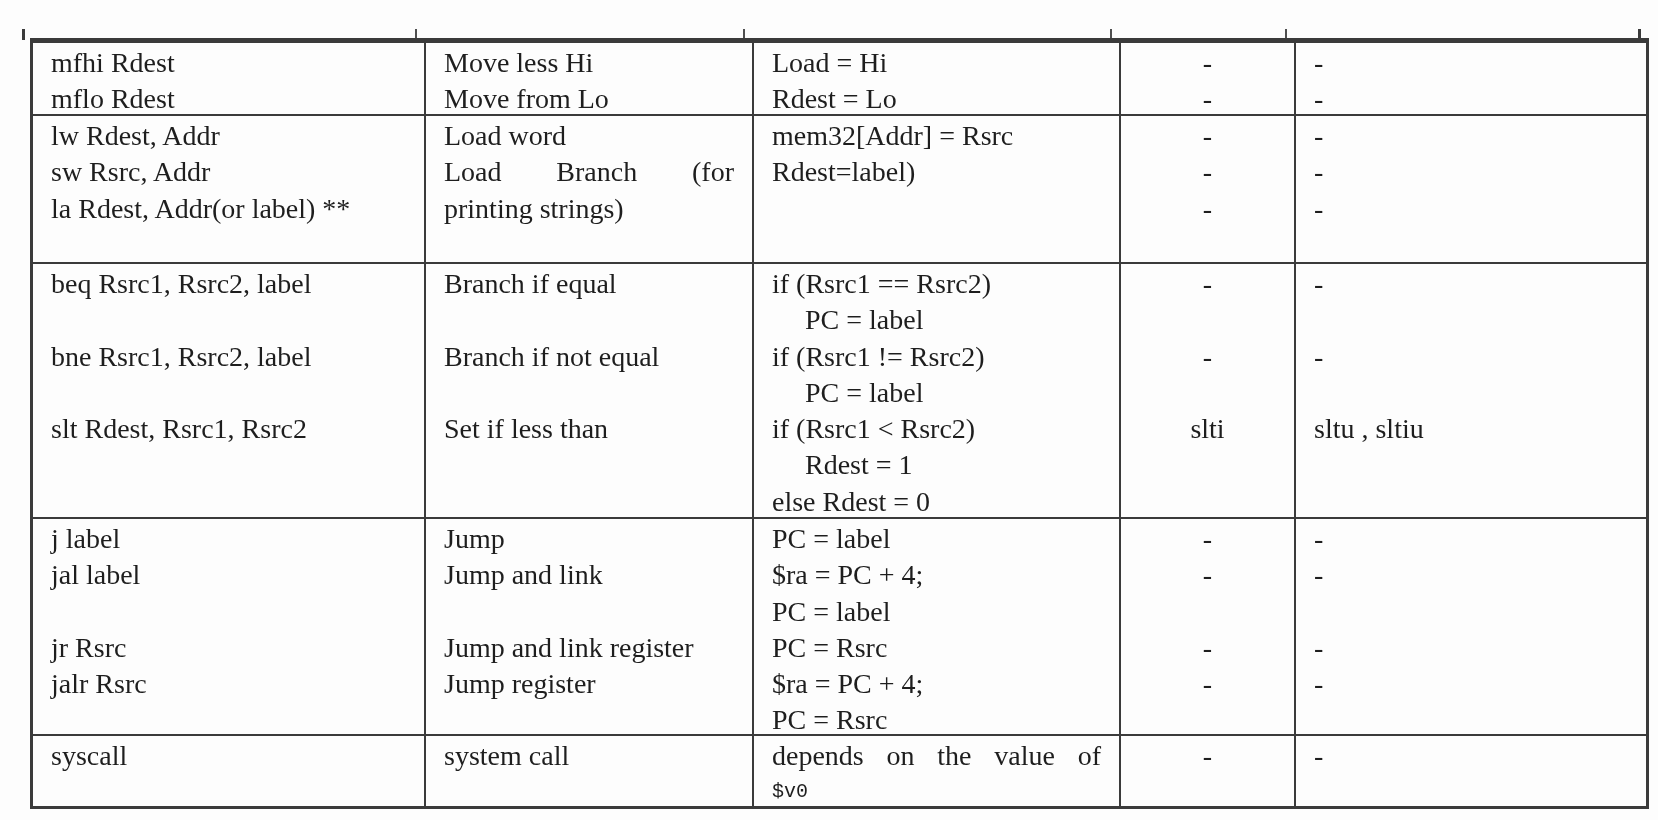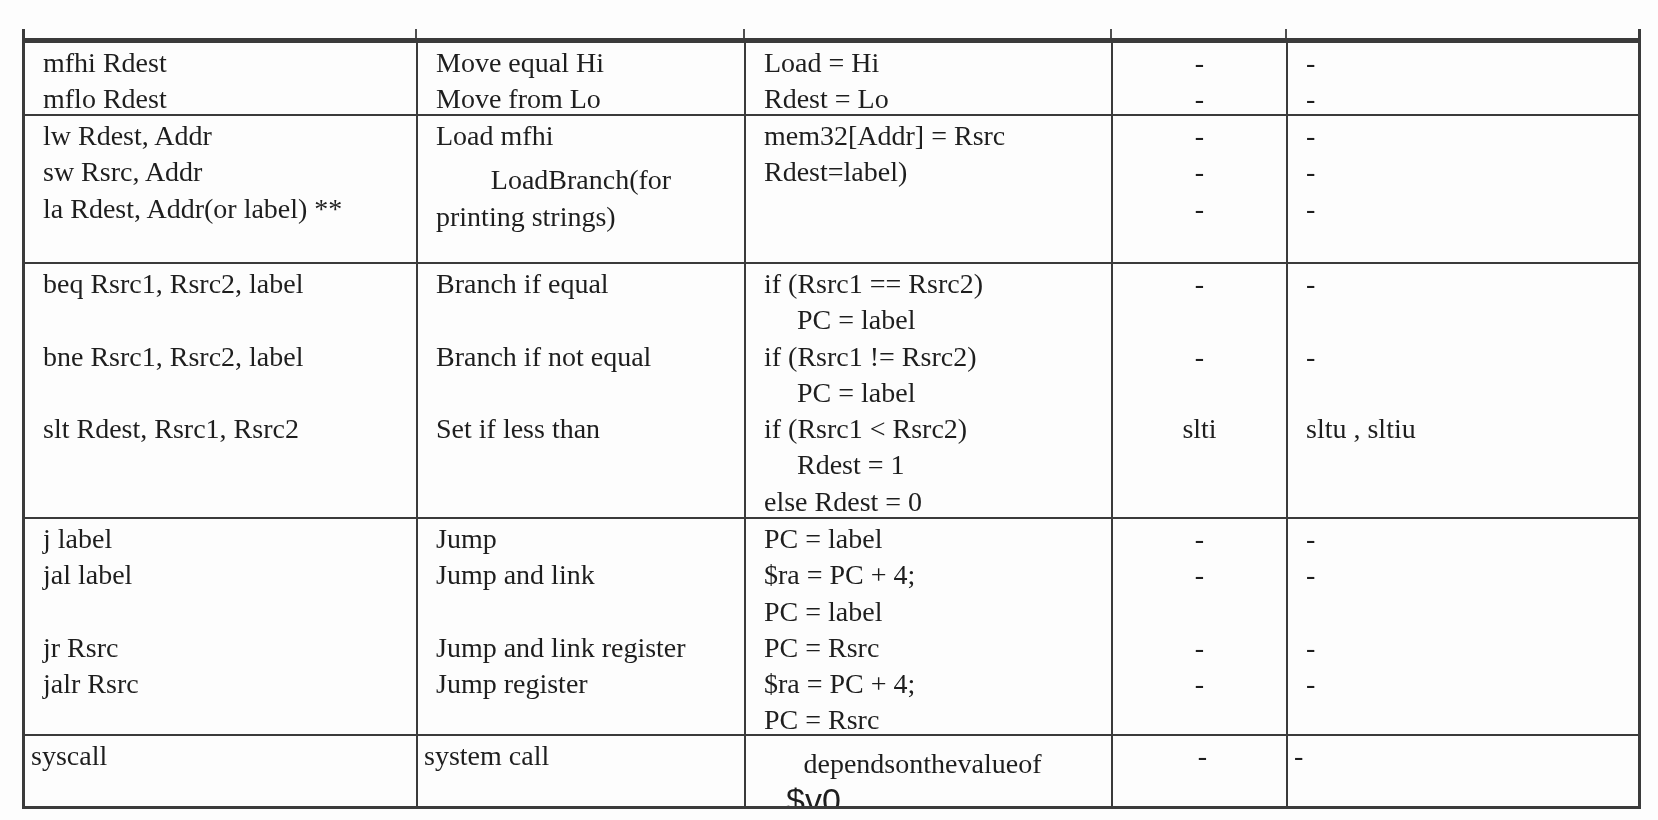--- a/index.html
+++ b/index.html
@@ -12,86 +12,86 @@
     width:1658px;height:820px;
     background:var(--bg-color);
     font-family:"Liberation Serif","DejaVu Serif",serif;
     color:var(--text-color);
   }
   .page{position:relative;width:1658px;height:820px;overflow:hidden;background:var(--bg-color);}
   
   .stub{position:absolute;top:29px;height:11px;width:2px;background:#4f4f4f;}
   .stub.edge{width:3px;background:#3b3b3b;}
   .tbl{
-    position:absolute;left:22px;top:38px;
+    position:absolute;left:30px;top:38px;
     width:1619px;height:771px;
     box-sizing:border-box;
     border:3px solid var(--border-color);
     border-top-width:5px;
     display:grid;
     grid-template-columns:393px 328px 367px 175px 350px;
     grid-template-rows:73px 148px 255px 217px 70px;
     background:var(--bg-color);
   }
   .cell{
     box-sizing:border-box;
     border-right:2px solid var(--border-color);
     border-bottom:2px solid var(--border-color);
     padding:2px 14px 0 18px;
     font-size:28px;
     overflow:hidden;
   }
   .cell.c4{text-align:center;padding-left:0;padding-right:0;}
   .cell.lastcol{border-right:none;}
-  .cell.lastrow{border-bottom:none;padding-left:6px;}
+  .cell.lastrow{border-bottom:none;}
   .ln{height:36.3px;line-height:36.3px;white-space:pre;}
-  .ln.j{display:flex;justify-content:center;white-space:normal;padding-right:4px;margin-top:8px;}
+  .ln.j{display:flex;justify-content:space-between;white-space:normal;padding-right:4px;}
   .ln.ind{padding-left:33px;}
-  .ln.mono{font-family:Liberation Sans, sans-serif;font-size:34px;margin-left:34px;}
+  .ln.mono{font-family:Liberation Mono, monospace;font-size:20px;}
 </style>
 </head>
 <body>
 
 <div class="page">
 
   <div class="stub edge" style="left:22px"></div>
   <div class="stub" style="left:415px"></div>
   <div class="stub" style="left:743px"></div>
   <div class="stub" style="left:1110px"></div>
   <div class="stub" style="left:1285px"></div>
   <div class="stub edge" style="left:1638px"></div>
 
   <div class="tbl" id="tbl">
       <div class="cell c1">
         <div class="ln">mfhi Rdest</div>
         <div class="ln">mflo Rdest</div>
       </div>
       <div class="cell c2">
-        <div class="ln">Move equal Hi</div>
+        <div class="ln">Move less Hi</div>
         <div class="ln">Move from Lo</div>
       </div>
       <div class="cell c3">
         <div class="ln">Load = Hi</div>
         <div class="ln">Rdest = Lo</div>
       </div>
       <div class="cell c4">
         <div class="ln">-</div>
         <div class="ln">-</div>
       </div>
       <div class="cell c5 lastcol">
         <div class="ln">-</div>
         <div class="ln">-</div>
       </div>
       <div class="cell c1">
         <div class="ln">lw Rdest, Addr</div>
         <div class="ln">sw Rsrc, Addr</div>
         <div class="ln">la Rdest, Addr(or label) **</div>
       </div>
       <div class="cell c2">
-        <div class="ln">Load mfhi</div>
+        <div class="ln">Load word</div>
         <div class="ln j">
           <span>Load</span>
           <span>Branch</span>
           <span>(for</span>
         </div>
         <div class="ln">printing strings)</div>
       </div>
       <div class="cell c3">
         <div class="ln">mem32[Addr] = Rsrc</div>
         <div class="ln">Rdest=label)</div>

